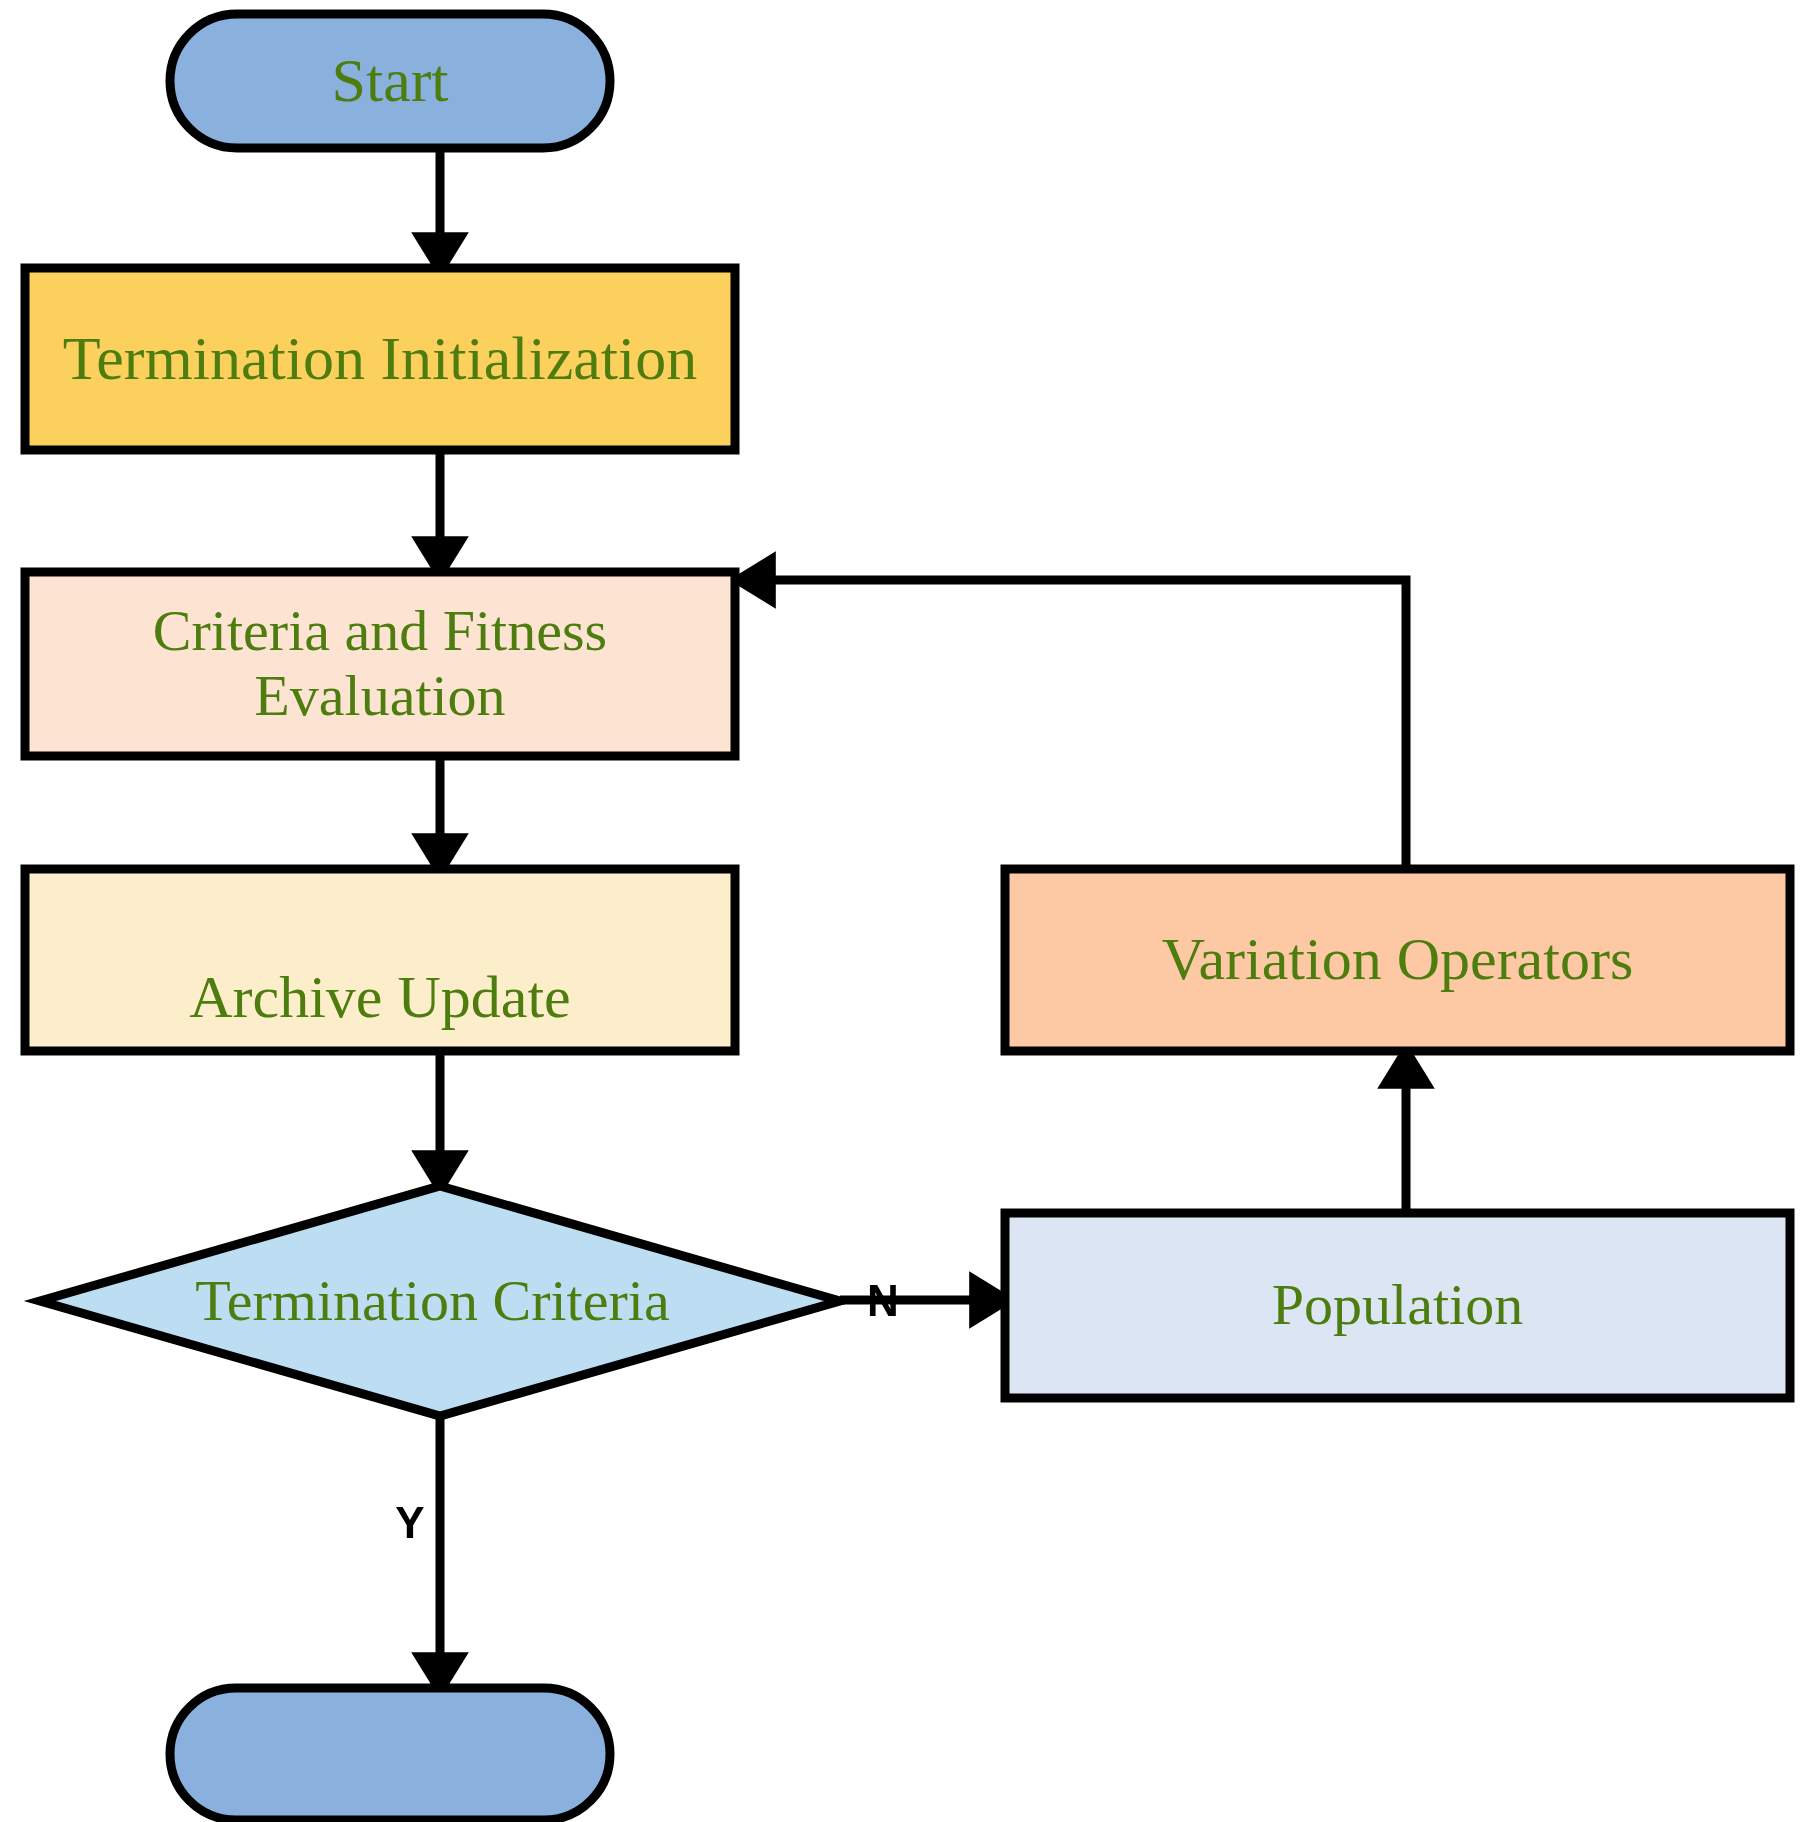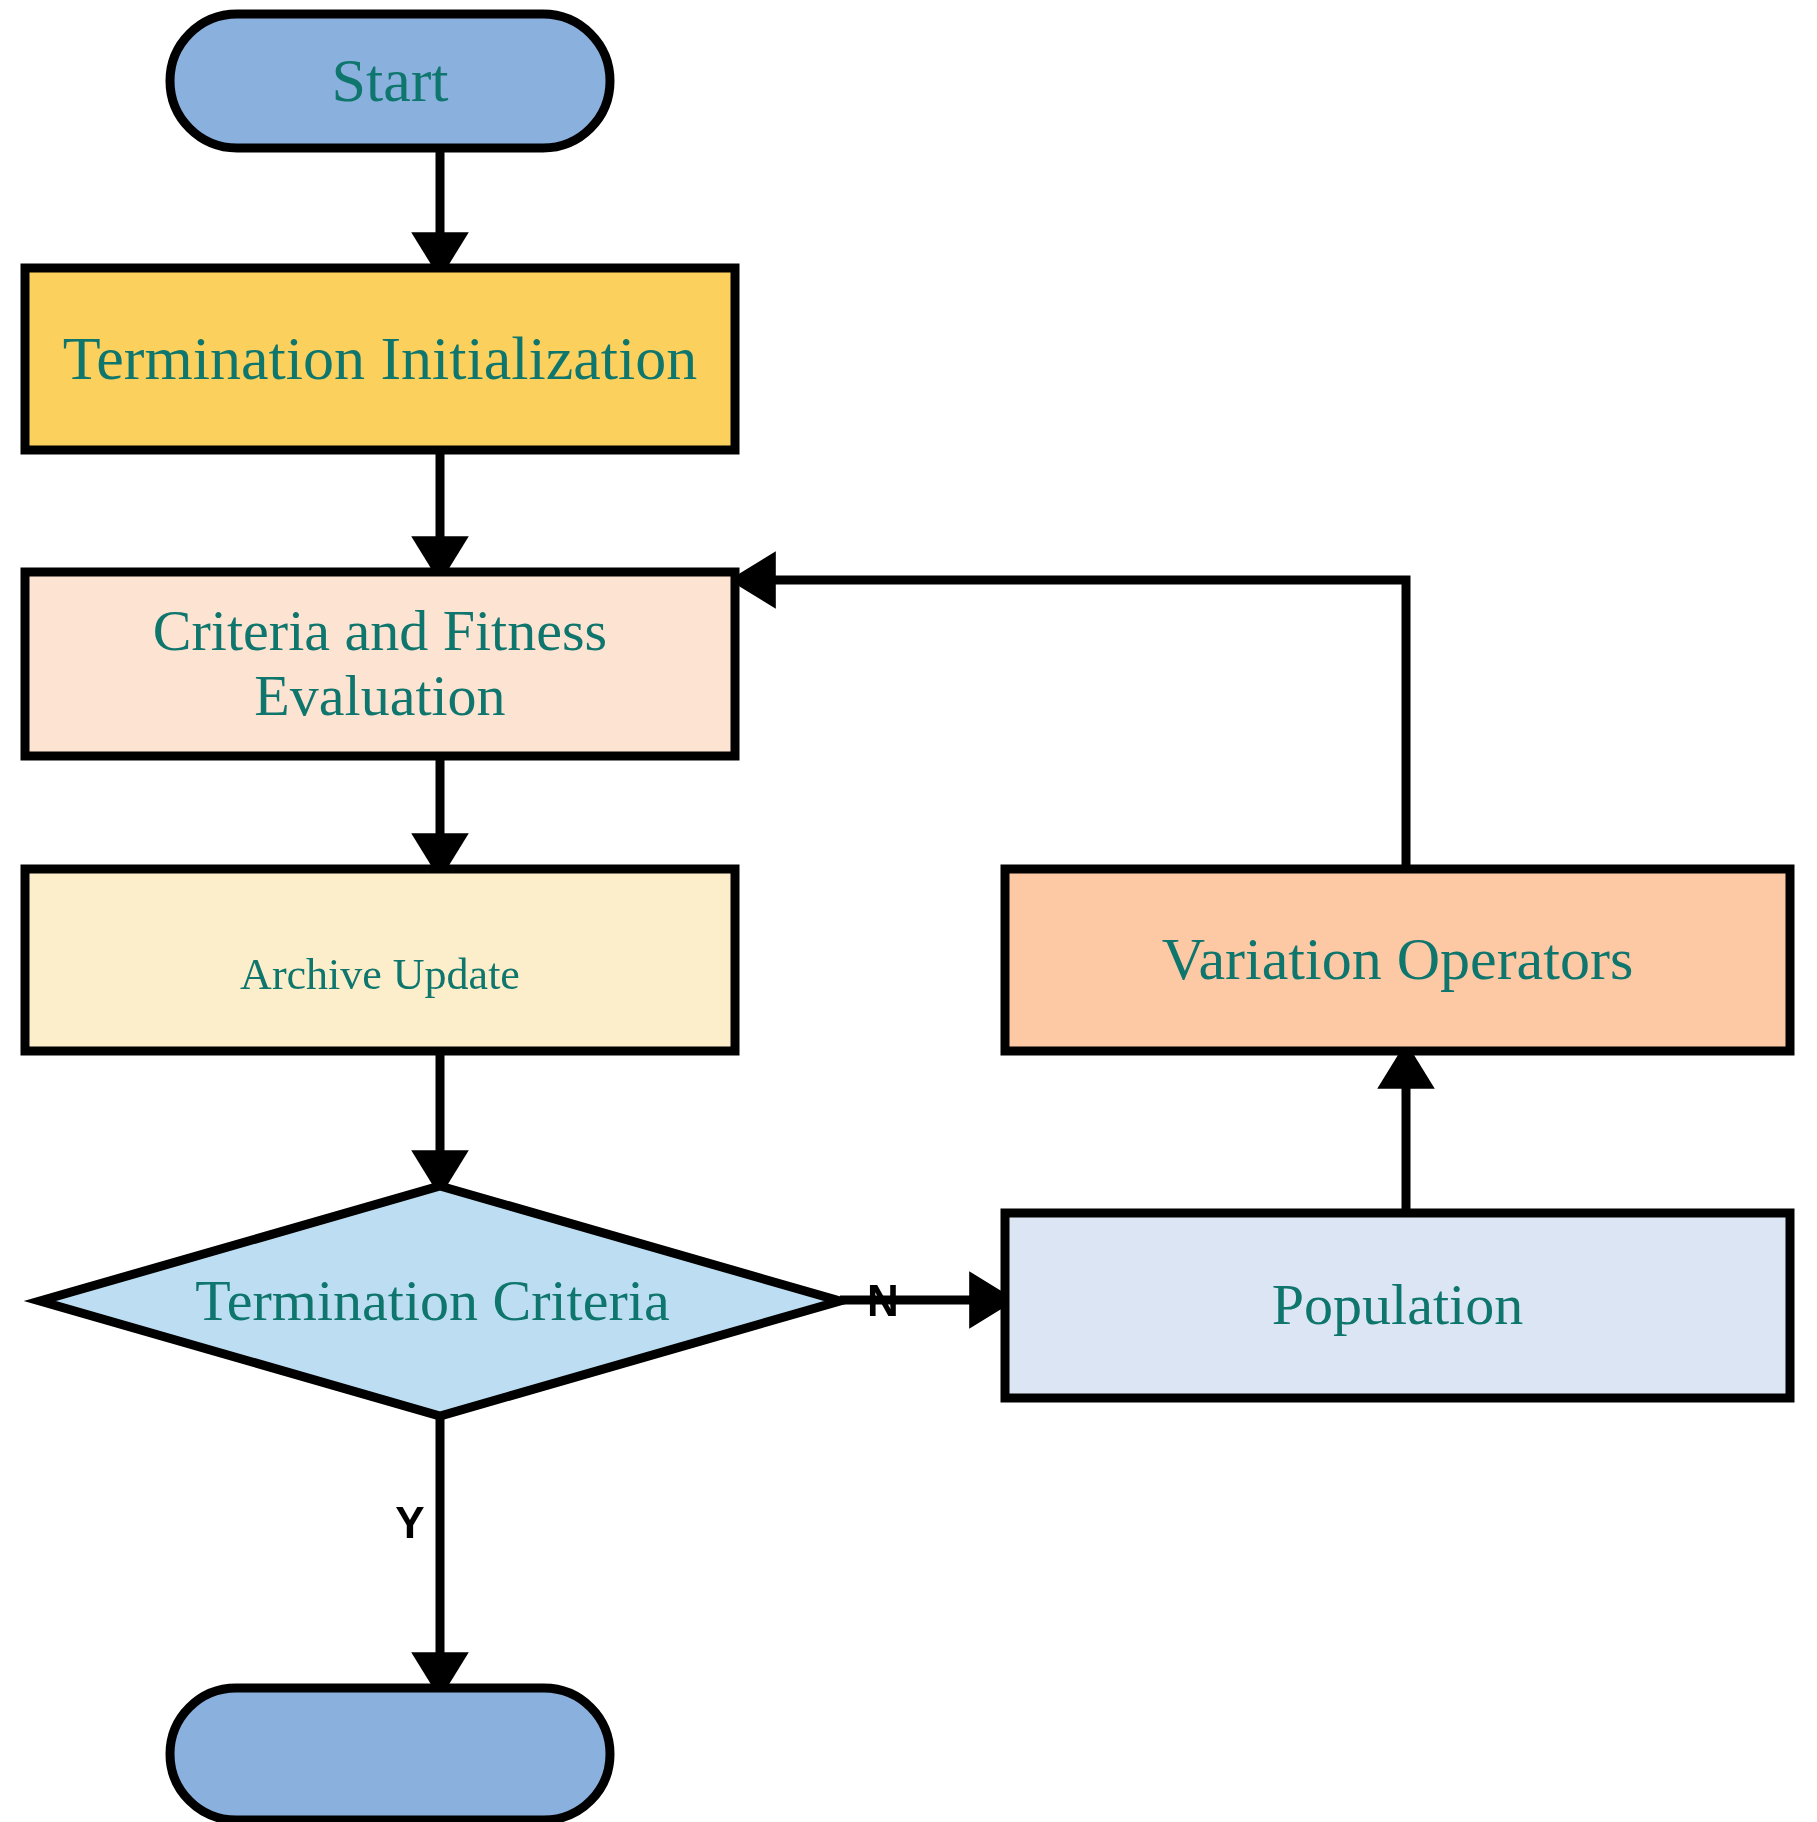--- a/index.html
+++ b/index.html
@@ -24,21 +24,21 @@
     top: 0;
     width: 1817px;
     height: 1822px;
   }
   .node-label {
     position: absolute;
     display: flex;
     align-items: center;
     justify-content: center;
     text-align: center;
-    color: #0f766e;
+    color: #4d7c0f;
     font-family: "Liberation Serif", "DejaVu Serif", serif;
     font-weight: 400;
     line-height: 1.12;
     white-space: pre-line;
     pointer-events: none;
   }
   .edge-label {
     position: absolute;
     display: flex;
     align-items: center;
@@ -113,21 +113,21 @@
     <rect x="1005" y="1213" width="785" height="185" fill="#DCE5F3" stroke="#000000" stroke-width="9"></rect>
   </svg>
 
   <div class="node-label" style="left:170px; top:14px; width:440px; height:134px; font-size:62px;">Start</div>
 
   <div class="node-label" style="left:25px; top:268px; width:710px; height:182px; font-size:62px;">Termination Initialization</div>
 
   <div class="node-label" style="left:25px; top:572px; width:710px; height:184px; font-size:58px;">Criteria and Fitness
 Evaluation</div>
 
-  <div class="node-label" style="left:25px; top:884px; width:710px; height:182px; font-size:44px;">Archive Update</div>
+  <div class="node-label" style="left:25px; top:907px; width:710px; height:182px; font-size:60px;">Archive Update</div>
 
   <div class="node-label" style="left:25px; top:1186px; width:815px; height:230px; font-size:58px;">Termination Criteria</div>
 
 
   <div class="node-label" style="left:1005px; top:869px; width:785px; height:182px; font-size:60px;text-align:center;">Variation Operators</div>
 
   <div class="node-label" style="left:1005px; top:1213px; width:785px; height:185px; font-size:58px;">Population</div>
 
   <div class="edge-label" style="left:382px; top:1492px; width:56px; height:62px; font-size:44px;">Y</div>
 

